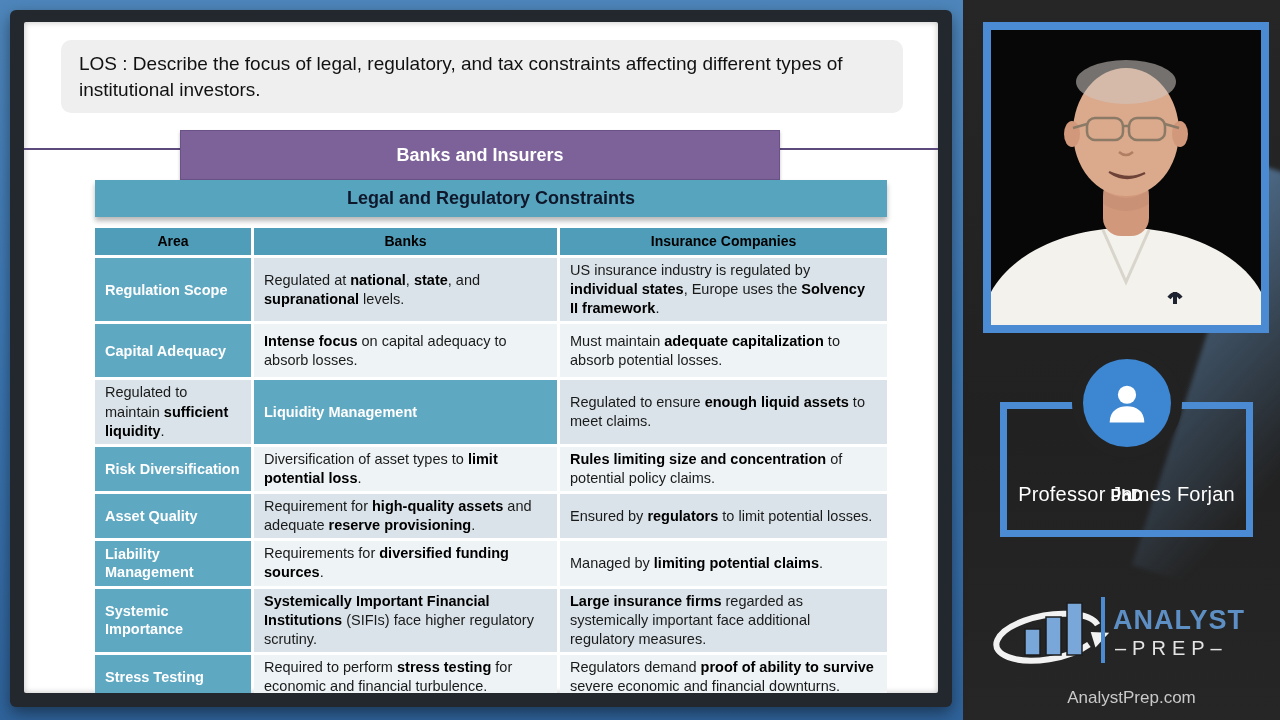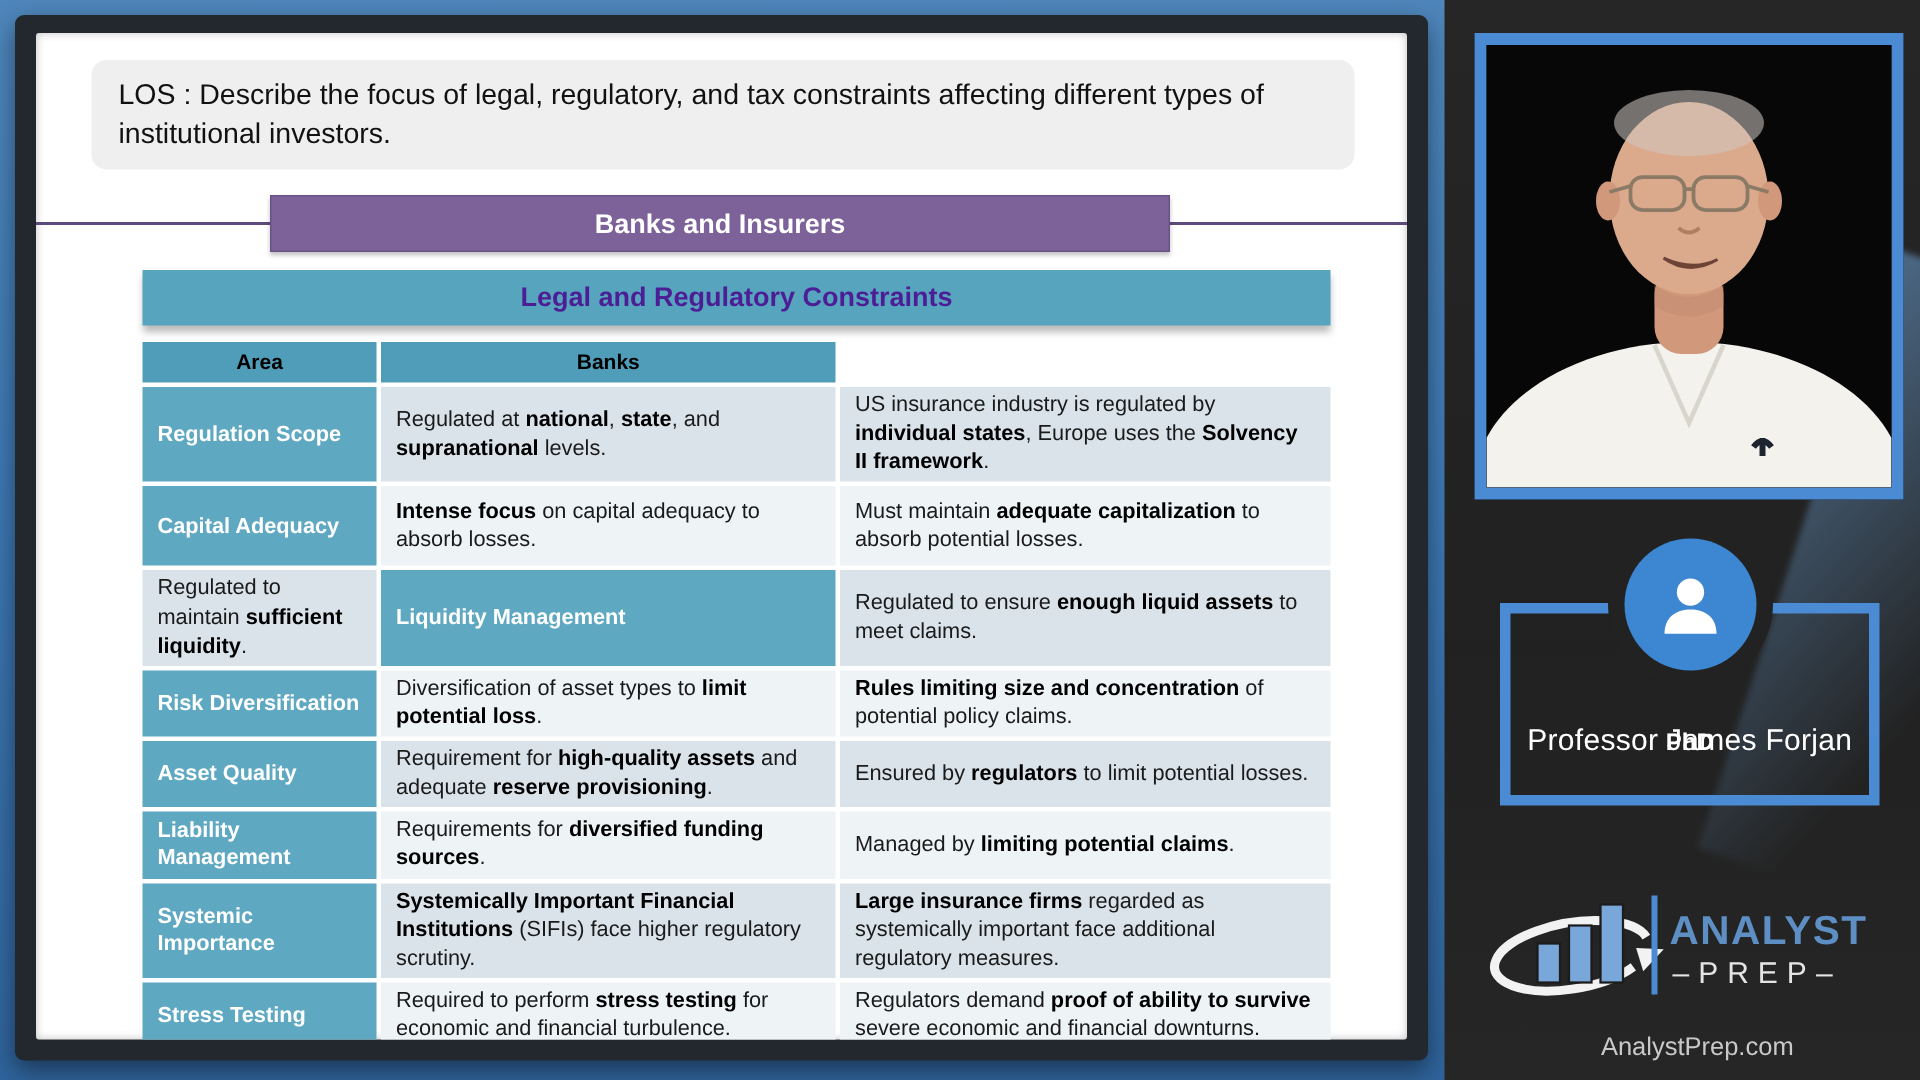--- a/index.html
+++ b/index.html
@@ -13,23 +13,23 @@
   body{font-family:"Liberation Sans","DejaVu Sans",sans-serif;background:linear-gradient(180deg,#4e86bb 0%,#3d78b3 45%,#2f639b 100%);position:relative;}
 
   
   .slide-frame{position:absolute;left:10px;top:10px;width:942px;height:697px;background:var(--slide-frame);border-radius:6px;box-shadow:0 6px 16px rgba(0,0,0,.45);}
   .slide{position:absolute;left:14px;top:12px;right:14px;bottom:14px;background:#fff;border-radius:2px;overflow:hidden;box-shadow:inset 0 0 6px rgba(0,0,0,.25);}
 
   .los-box{position:absolute;left:37px;top:18px;width:842px;min-height:72px;background:#efefef;border-radius:10px;padding:11px 18px;font-size:19px;line-height:1.35;color:#111;}
   .los-box .b{font-weight:normal;text-align:right;}
 
   .purple-line{position:absolute;left:0;top:126px;width:100%;height:2px;background:var(--divider-purple);}
-  .banner{position:absolute;left:156px;top:108px;width:600px;height:38px;background:var(--banner-purple);border:1px solid #6a5287;color:#fff;font-weight:bold;font-size:18px;display:flex;align-items:center;justify-content:center;box-shadow:0 2px 3px rgba(0,0,0,.25);}
-
-  .table-title{position:absolute;left:71px;top:158px;width:792px;height:37px;background:var(--table-teal);color:#4c1d95;font-weight:bold;font-size:18px;display:flex;align-items:center;justify-content:center;box-shadow:0 4px 5px rgba(0,0,0,.28);}
+  .banner{position:absolute;left:156px;top:108px;width:600px;height:50px;background:var(--banner-purple);border:1px solid #6a5287;color:#fff;font-weight:bold;font-size:18px;display:flex;align-items:center;justify-content:center;box-shadow:0 2px 3px rgba(0,0,0,.25);}
+
+  .table-title{position:absolute;left:71px;top:158px;width:792px;height:37px;background:var(--table-teal);color:#0f172a;font-weight:bold;font-size:18px;display:flex;align-items:center;justify-content:center;box-shadow:0 4px 5px rgba(0,0,0,.28);}
 
   .table-wrap{position:absolute;left:71px;top:206px;width:792px;}
   .t-row{display:grid;grid-template-columns:156px 303px 327px;gap:3px;margin-bottom:3px;}
   .t-head .cell{background:var(--header-teal);color:#000000;font-weight:bold;font-size:14px;display:flex;align-items:center;justify-content:center;min-height:27px;}
   .cell{padding:3px 10px;font-size:14.5px;line-height:1.32;color:var(--text-dark);display:flex;align-items:center;}
   .cell .b{font-weight:bold;color:#000;}
   .cell.label{background:var(--label-teal);color:#fff;font-weight:bold;font-size:14.5px;line-height:1.25;}
   .cell .inner{display:block;}
   .row-dark .cell.body{background:var(--row-dark);}
   .row-light .cell.body{background:var(--row-light);}
@@ -69,20 +69,21 @@
 
     <div class="purple-line"></div>
     <div class="banner">Banks and Insurers</div>
 
     <div class="table-title">Legal and Regulatory Constraints</div>
 
     <div class="table-wrap">
       <div class="t-row t-head">
         <div class="cell">Area</div>
         <div class="cell">Banks</div>
+        <div class="cell">Insurance Companies</div>
       </div>
       <div id="table-body">
           <div class="t-row row-dark">
             <div class="cell label">Regulation Scope</div>
             <div class="cell body banks">
               <span class="inner"><span>Regulated at </span><span class="b">national</span><span>, </span><span class="b">state</span><span>, and </span><span class="b">supranational</span><span> levels.</span></span>
             </div>
             <div class="cell body insurance">
               <span class="inner"><span>US insurance industry is regulated by </span><span class="b">individual states</span><span>, Europe uses the </span><span class="b">Solvency II framework</span><span>.</span></span>
             </div>

